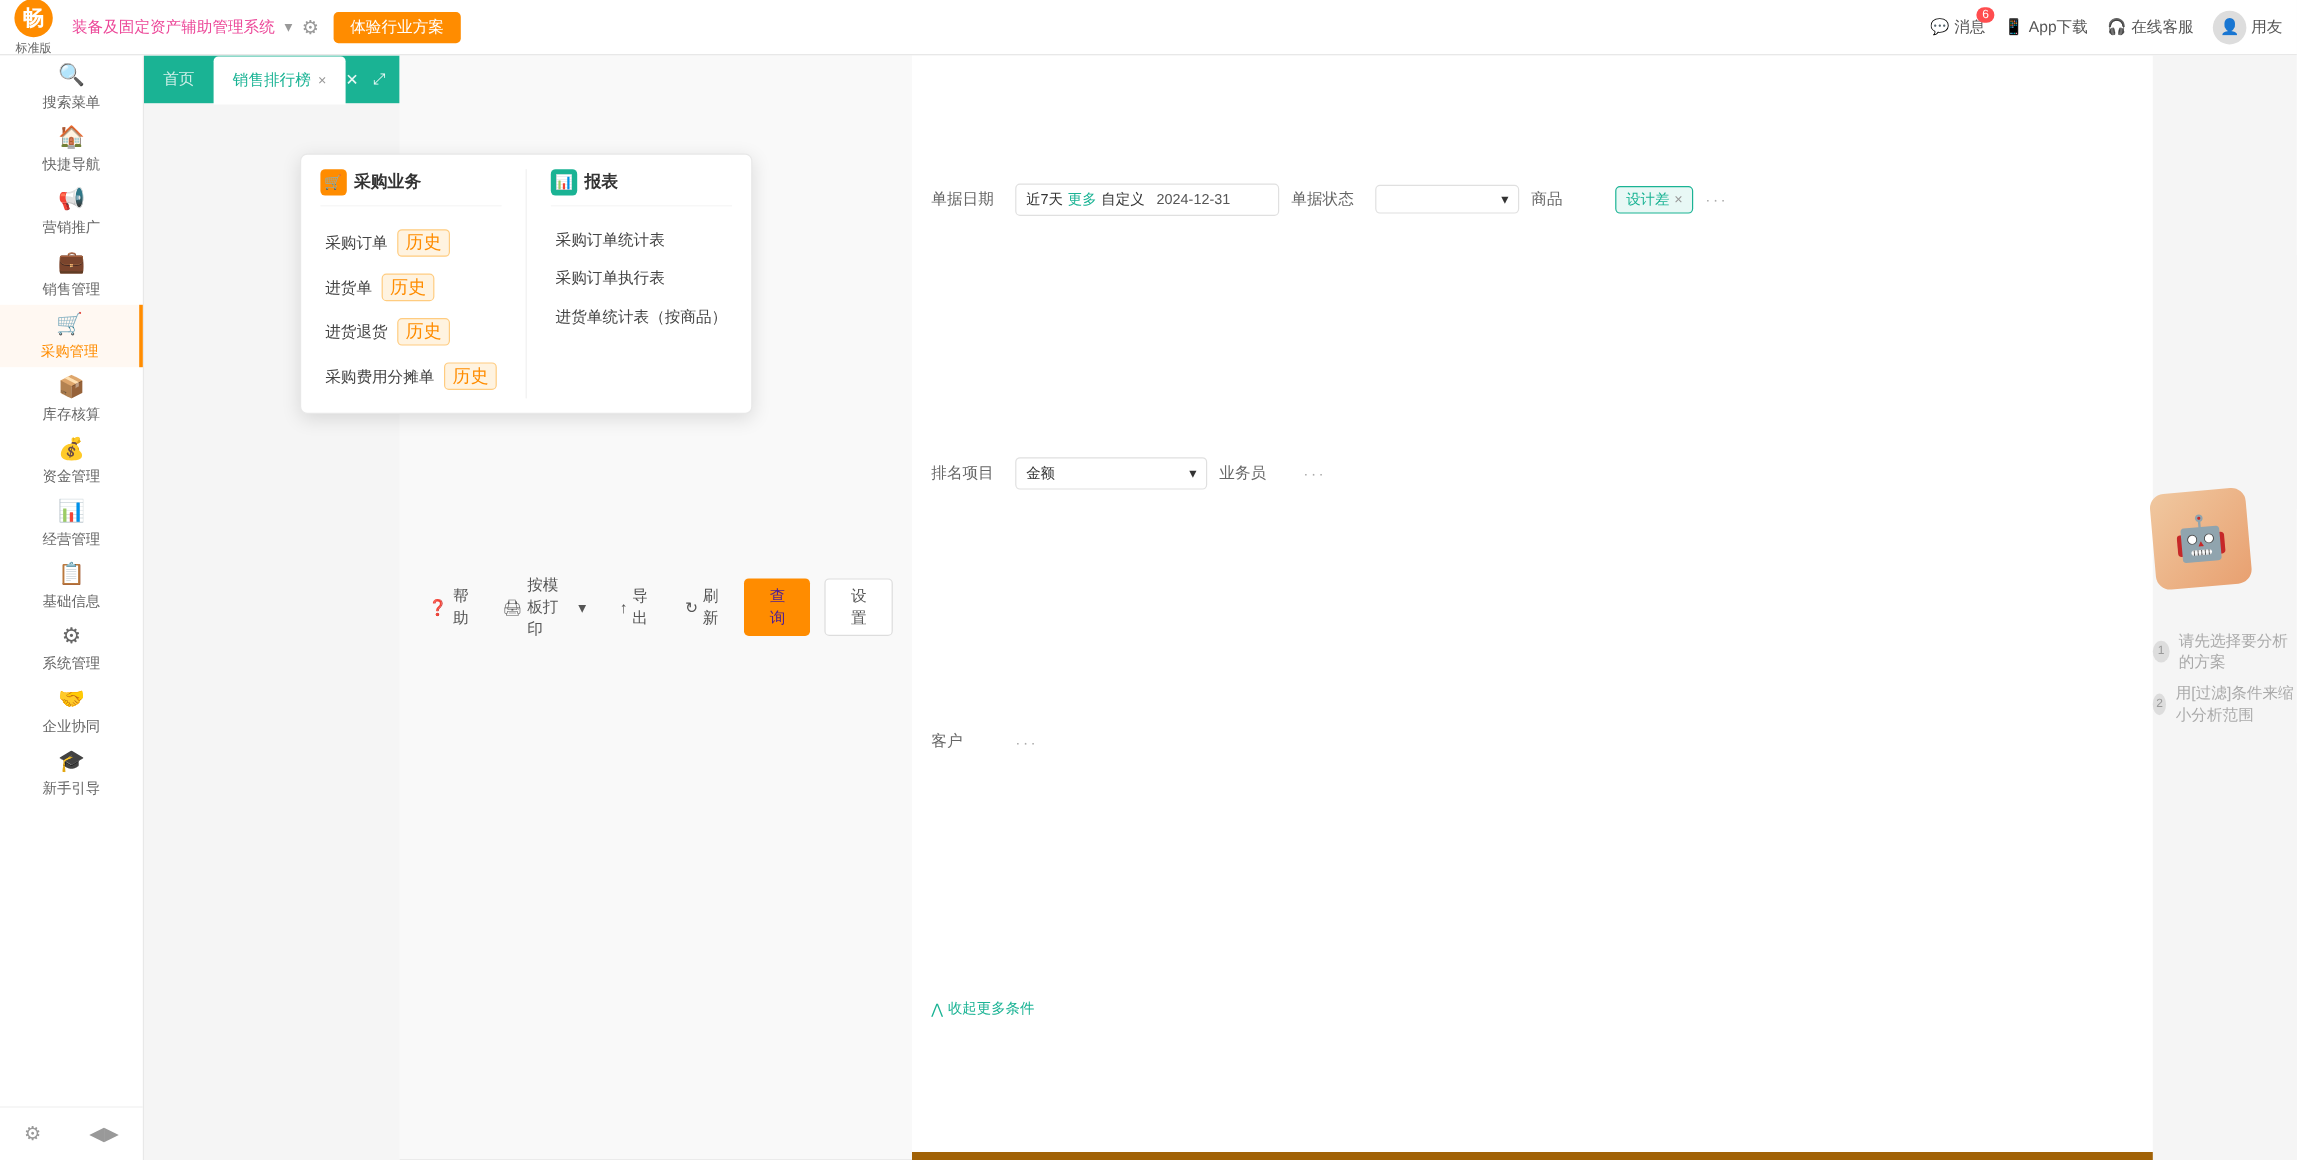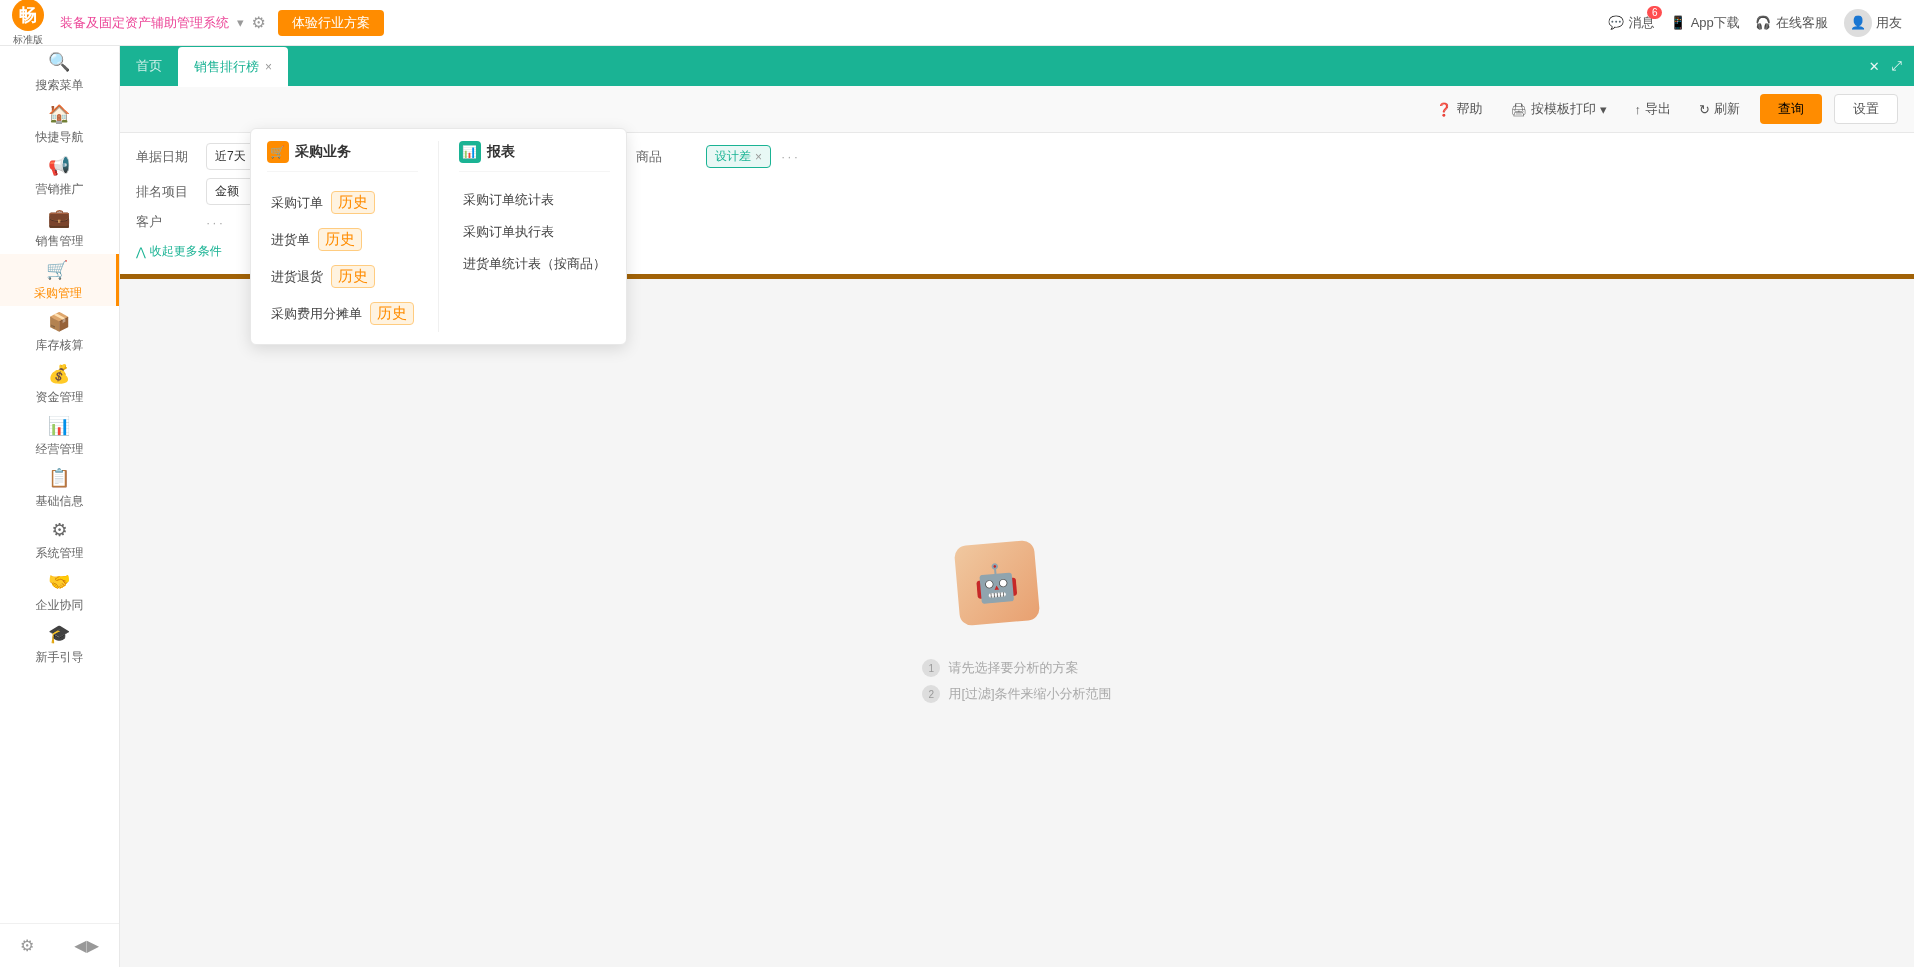--- a/index.html
+++ b/index.html
@@ -3,21 +3,21 @@
   <meta charset="utf-8">
   <style>
     * { box-sizing: border-box; margin: 0; padding: 0; }
     body { font-family: 'Microsoft YaHei', sans-serif; font-size: 13px; background: #f5f5f5; color: #333; overflow: hidden; }
 
     
     .app-container { display: flex; flex-direction: column; height: 967px; width: 1914px; }
     .top-bar { height: 46px; background: #fff; display: flex; align-items: center; padding: 0 12px; border-bottom: 1px solid #e8e8e8; flex-shrink: 0; z-index: 100; }
     .main-area { display: flex; flex: 1; overflow: hidden; }
     .sidebar { width: 120px; background: #fff; border-right: 1px solid #e8e8e8; display: flex; flex-direction: column; flex-shrink: 0; }
-    .content-area { flex: 1; display: flex; flex-direction: column; overflow: hidden; position: relative; }
+    .content-area { flex: 1; display: flex; flex-direction: row; overflow: hidden; position: relative; }
 
     
     .logo-area { display: flex; flex-direction: column; align-items: center; margin-right: 16px; }
     .logo-icon { width: 32px; height: 32px; background: #ff8c00; border-radius: 50%; display: flex; align-items: center; justify-content: center; color: #fff; font-size: 18px; font-weight: bold; }
     .logo-text { font-size: 10px; color: #666; margin-top: 2px; }
     .system-title { font-size: 13px; color: #ec4899; margin-right: 8px; }
     .title-arrow { color: #999; margin-right: 8px; cursor: pointer; }
     .settings-icon { color: #999; margin-right: 12px; cursor: pointer; font-size: 16px; }
     .industry-btn { background: #ff8c00; color: #fff; border: none; border-radius: 4px; padding: 4px 14px; font-size: 13px; cursor: pointer; }
     .top-right { margin-left: auto; display: flex; align-items: center; gap: 16px; }
@@ -32,35 +32,35 @@
     .tab-close { margin-left: 6px; color: #999; font-size: 12px; }
     .tab-actions { margin-left: auto; display: flex; align-items: center; gap: 12px; padding-right: 12px; color: rgba(255,255,255,0.9); font-size: 13px; cursor: pointer; }
     .tab-actions span { display: flex; align-items: center; gap: 2px; }
     .sidebar-item { height: 52px; display: flex; flex-direction: column; align-items: center; justify-content: center; cursor: pointer; color: #666; font-size: 12px; gap: 4px; transition: background 0.2s; }
     .sidebar-item.active { background: #fff8f2; color: #ff8c00; border-right: 3px solid #ff8c00; }
     .sidebar-icon { font-size: 18px; }
     .sidebar-bottom { margin-top: auto; border-top: 1px solid #f0f0f0; display: flex; align-items: center; justify-content: space-around; padding: 8px 0; }
     .sidebar-bottom-btn { cursor: pointer; color: #999; font-size: 16px; padding: 4px 8px; }
 
     
-    .filter-bar { background: #fff; padding: 10px 16px; border-bottom: 5px solid #a16207; display: flex; flex-wrap: wrap; gap: 8px; }
+    .filter-bar { background: #fff; padding: 10px 16px; border-bottom: 7px solid #a16207; display: flex; flex-wrap: wrap; gap: 8px; align-items: center; }
     .filter-row { display: flex; align-items: center; gap: 10px; width: 100%; }
     .filter-label { color: #666; font-size: 13px; white-space: nowrap; min-width: 60px; }
     .filter-input { border: 1px solid #e0e0e0; border-radius: 4px; padding: 4px 8px; font-size: 12px; color: #333; background: #fff; cursor: pointer; display: flex; align-items: center; gap: 4px; }
     .filter-input.date-range { min-width: 220px; }
     .filter-tag { background: #e8f8f5; border: 1px solid #1ab394; border-radius: 4px; padding: 2px 8px; color: #1ab394; font-size: 12px; display: flex; align-items: center; gap: 4px; }
     .filter-tag .close { cursor: pointer; color: #999; }
     .filter-select { border: 1px solid #e0e0e0; border-radius: 4px; padding: 4px 8px; font-size: 12px; min-width: 120px; color: #333; cursor: pointer; display: flex; align-items: center; justify-content: space-between; }
     .filter-dots { color: #aaa; cursor: pointer; letter-spacing: 2px; }
     .collapse-btn { display: flex; align-items: center; gap: 4px; color: #1ab394; font-size: 12px; cursor: pointer; margin: 4px auto; }
 
     
     .toolbar { background: #f9f9f9; padding: 8px 16px; border-bottom: 1px solid #e8e8e8; display: flex; align-items: center; gap: 12px; justify-content: flex-end; }
     .toolbar-btn { display: flex; align-items: center; gap: 4px; color: #555; font-size: 13px; cursor: pointer; padding: 4px 8px; border-radius: 4px; }
-    .query-btn { background: #ff8c00; color: #000000; border: none; border-radius: 4px; padding: 6px 18px; font-size: 13px; cursor: pointer; }
+    .query-btn { background: #ff8c00; color: #4c1d95; border: none; border-radius: 4px; padding: 6px 18px; font-size: 13px; cursor: pointer; }
     .setup-btn { background: #fff; color: #555; border: 1px solid #ddd; border-radius: 4px; padding: 5px 18px; font-size: 13px; cursor: pointer; }
 
     
     .empty-state { flex: 1; display: flex; flex-direction: column; align-items: center; justify-content: center; gap: 16px; color: #aaa; }
     .empty-icon { width: 120px; height: 100px; position: relative; }
     .empty-robot { width: 80px; height: 80px; background: linear-gradient(135deg, #f0c8a0, #e8a070); border-radius: 12px; display: flex; align-items: center; justify-content: center; transform: rotate(-5deg); }
     .empty-text { display: flex; flex-direction: column; gap: 8px; }
     .empty-text-item { display: flex; align-items: center; gap: 8px; font-size: 13px; color: #aaa; }
     .step-circle { width: 18px; height: 18px; border-radius: 50%; background: #ddd; color: #999; font-size: 10px; display: flex; align-items: center; justify-content: center; }
 

